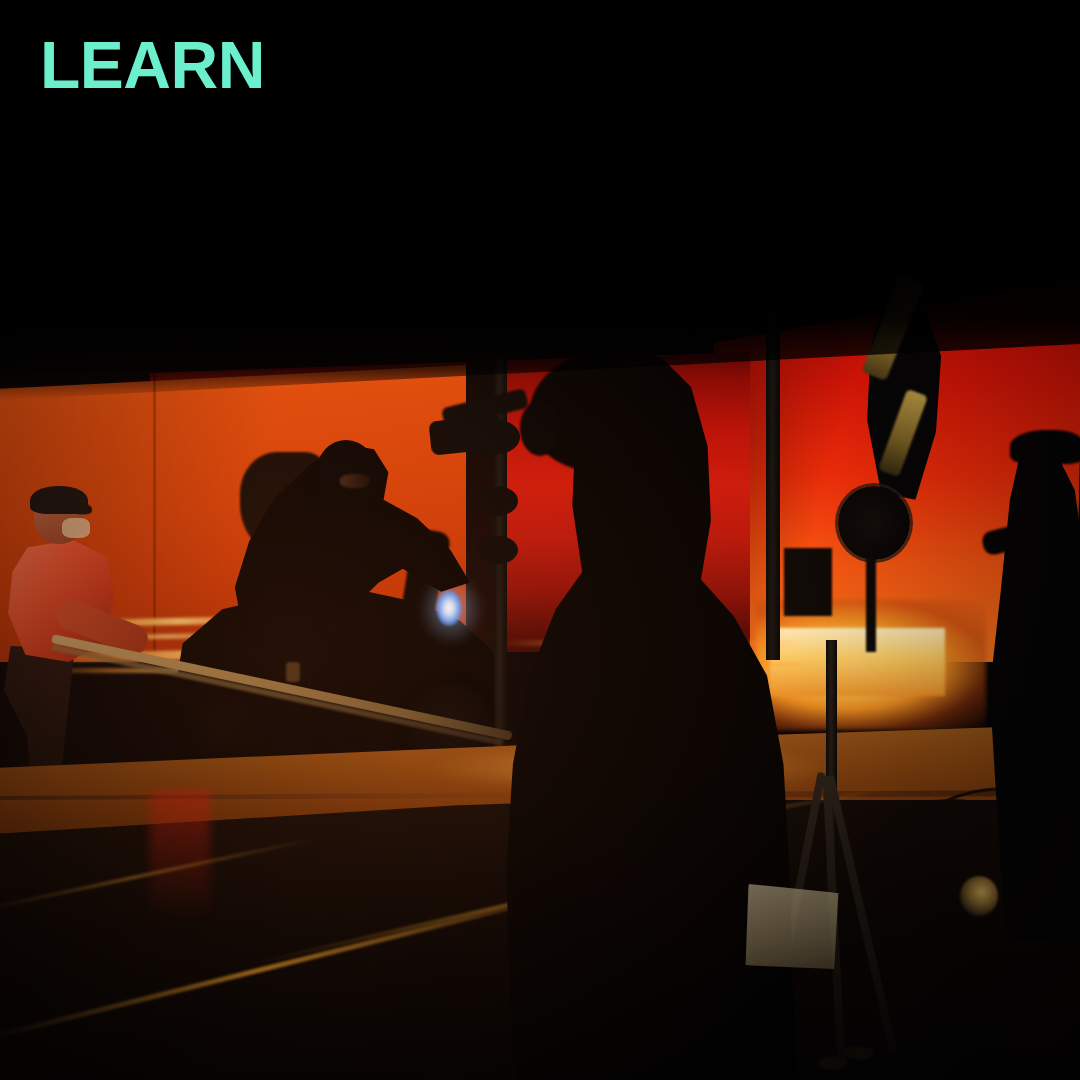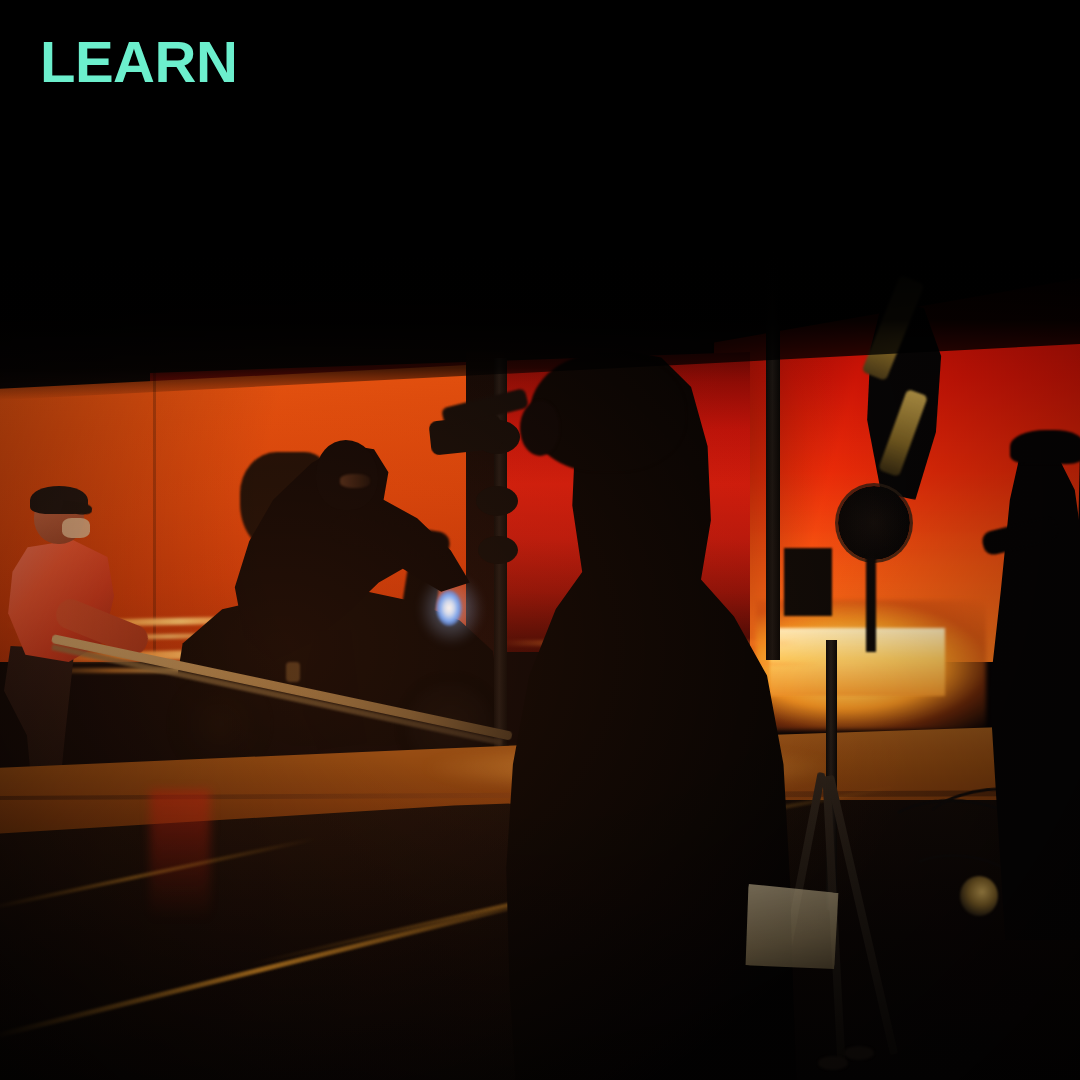--- a/index.html
+++ b/index.html
@@ -673,21 +673,21 @@
     pointer-events: none;
   }
 
   
   .headline {
     position: absolute;
     left: 40px; top: 34px;
     width: 860px;
   }
   .kicker {
-    font-size: 58px;
+    font-size: 66px;
     line-height: 0.96;
     font-weight: 700;
     letter-spacing: -0.5px;
     margin: 0 0 2px 0;
   }
   .title-line {
     font-size: 74px;
     line-height: 1.01;
     font-weight: 700;
     letter-spacing: -0.6px;

